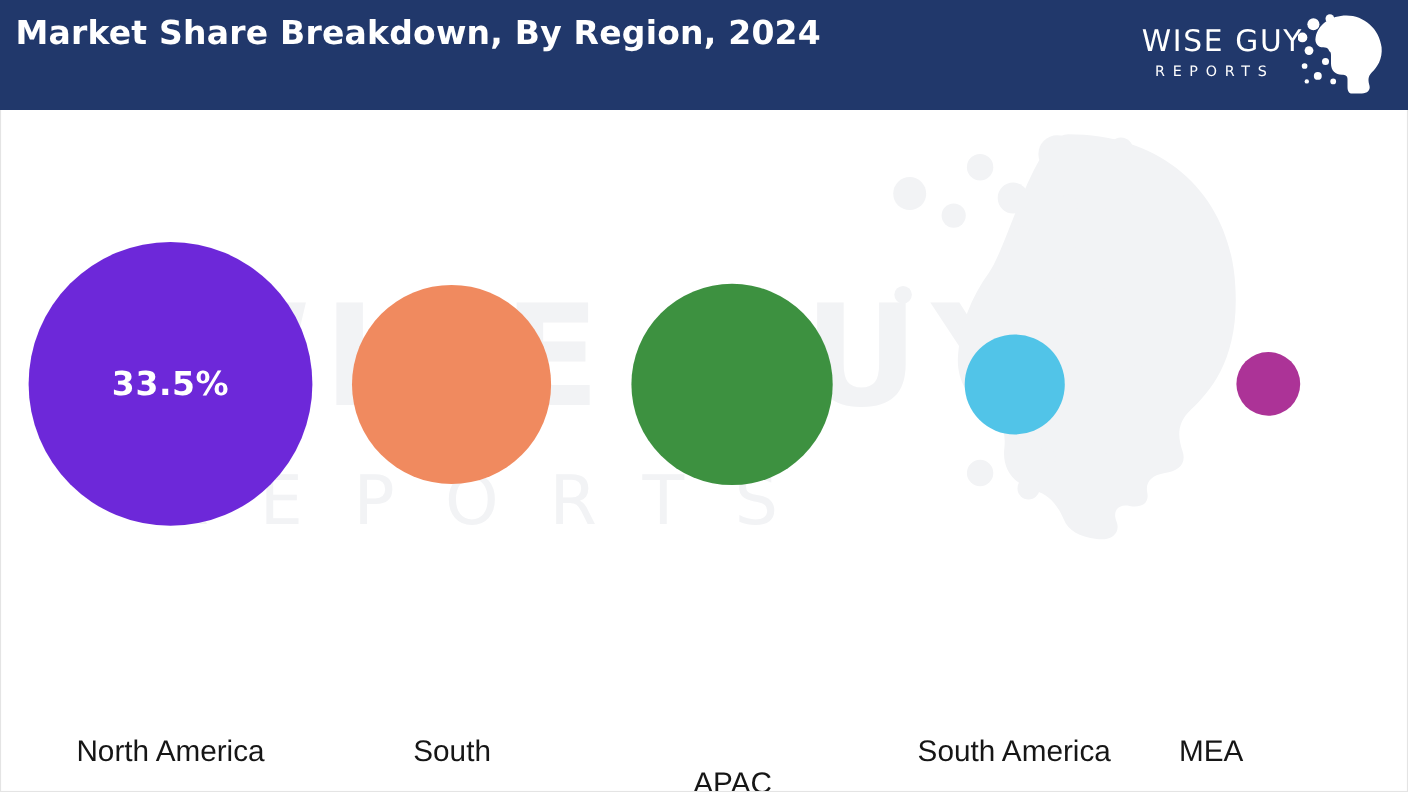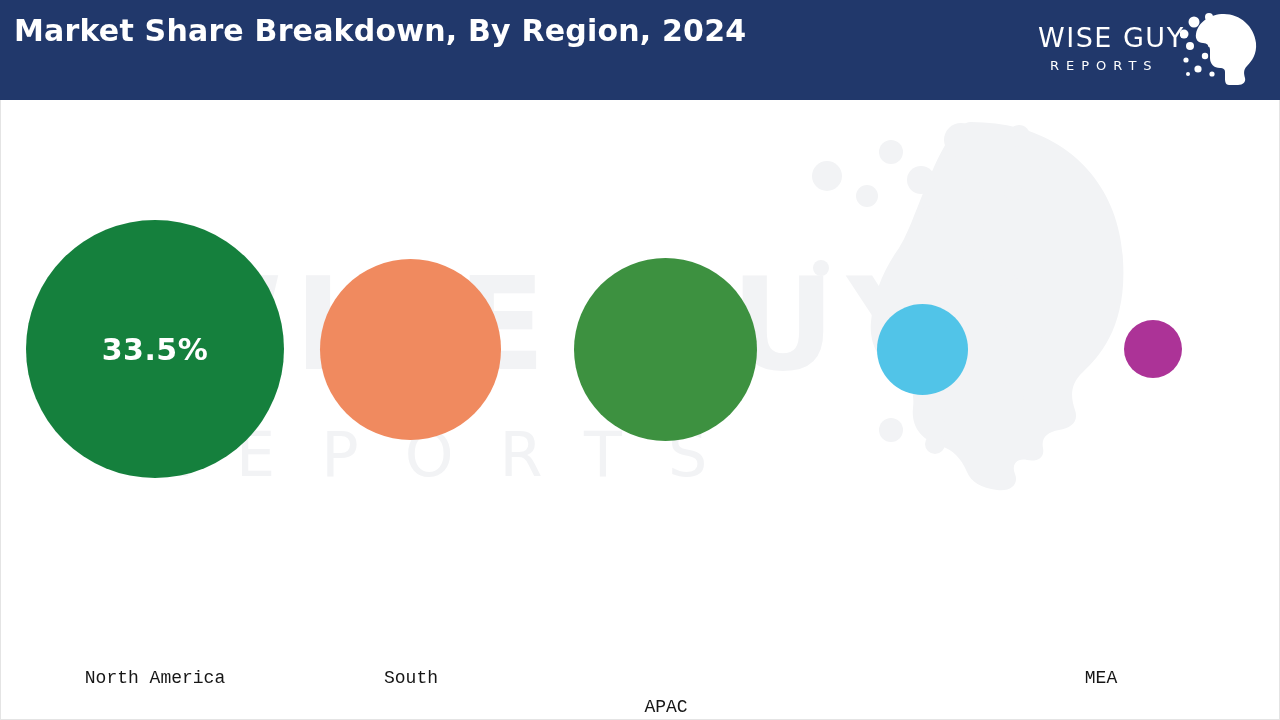--- a/index.html
+++ b/index.html
@@ -142,22 +142,22 @@
     font-family: "DejaVu Sans", sans-serif;
     font-size: 30px;
     font-weight: bold;
     letter-spacing: 0.5px;
   }
 
   .cat-label {
     position: absolute;
     top: 568px;
     color: #161616;
-    font-family: Liberation Mono, monospace;
-    font-size: 18px;
+    font-family: Liberation Sans, sans-serif;
+    font-size: 27px;
     text-align: right;
     white-space: nowrap;
     transform: translateX(-50%);
   }
 </style>
 </head>
 <body>
 
 <div id="page">
 
@@ -218,31 +218,32 @@
           <circle cx="160" cy="254" r="9"></circle>
           <circle cx="262" cy="232" r="10"></circle>
           <circle cx="238" cy="288" r="15"></circle>
           <circle cx="180" cy="306" r="9"></circle>
           <circle cx="120" cy="320" r="12"></circle>
           <circle cx="164" cy="334" r="10"></circle>
         </g>
       </svg>
     </div>
 
-    <div class="bubble" style="left:25px; top:120px; width:258px; height:258px; background:#15803d;">
+    <div class="bubble" style="left:25px; top:120px; width:258px; height:258px; background:#6d28d9;">
       <div class="bubble-label">33.5%</div>
     </div>
 
     <div class="bubble" style="left:319px; top:159px; width:181px; height:181px; background:#f08a5f;"></div>
 
     <div class="bubble" style="left:573px; top:158px; width:183px; height:183px; background:#3d9140;"></div>
 
     <div class="bubble" style="left:876px; top:204px; width:91px; height:91px; background:#51c4e8;"></div>
 
     <div class="bubble" style="left:1123px; top:220px; width:58px; height:58px; background:#ac3397;"></div>
 
     <div class="cat-label" style="left:154px;">North America</div>
     <div class="cat-label" style="left:410px;">South</div>
     <div class="cat-label" style="left:665px;margin-top:29px;">APAC</div>
+    <div class="cat-label" style="left:921px;">South America</div>
     <div class="cat-label" style="left:1100px;">MEA</div>
 
   </div>
 </div>
 
 </body></html>

